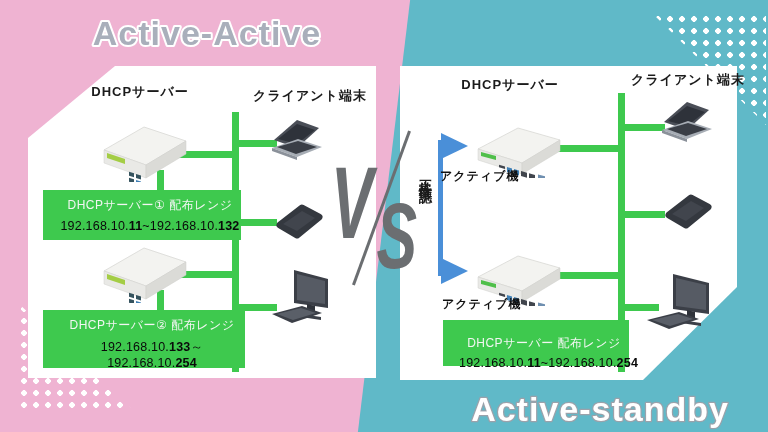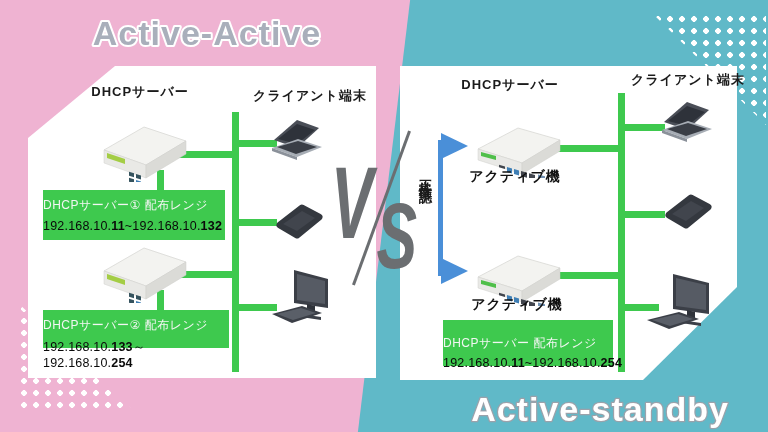--- a/index.html
+++ b/index.html
@@ -12,24 +12,24 @@
     background-size:12px 12px;}
   .dots-tr{left:652px;top:13px;width:114px;height:112px;clip-path:polygon(0 0,100% 0,100% 100%);}
   .dots-bl{left:18px;top:303px;width:116px;height:108px;clip-path:polygon(0 0,100% 100%,0 100%);}
   .panel{position:absolute;background:#fff;z-index:2;}
   .panel-left{left:28px;top:66px;width:348px;height:312px;
     clip-path:polygon(87px 0,348px 0,348px 312px,0 312px,0 72px);}
   .panel-right{left:400px;top:66px;width:337px;height:314px;
     clip-path:polygon(0 0,337px 0,337px 221px,243px 314px,0 314px);}
   .hdr{position:absolute;z-index:3;font-weight:bold;font-size:13px;color:#1b1b1b;
     width:150px;text-align:center;letter-spacing:1px;}
-  .devlabel{position:absolute;z-index:4;font-weight:bold;font-size:14px;color:#111;
-    width:150px;text-align:center;letter-spacing:1px;}
+  .devlabel{position:absolute;z-index:4;font-weight:bold;font-size:12px;color:#111;
+    width:150px;text-align:left;letter-spacing:1px;}
   .gline{position:absolute;z-index:3;background:var(--green,#3ec94e);}
-  .gbox{position:absolute;z-index:4;background:var(--green,#3ec94e);text-align:left;}
+  .gbox{position:absolute;z-index:4;background:var(--green,#3ec94e);text-align:center;padding-left:16px;}
   .gbox .t1{font-size:12px;color:#f2f6f2;margin-top:7px;letter-spacing:0.5px;}
   .gbox .t2{font-size:12.5px;color:#0a0a0a;margin-top:5px;letter-spacing:0.2px;}
   .gbox .t2 b{font-weight:bold;}
   .vs-letter{position:absolute;z-index:6;color:var(--vs_gray,#6b6e71);
     font-weight:bold;font-style:italic;line-height:1;}
   .vs-v{left:318px;top:152px;font-size:102px;transform:scaleX(0.62);}
   .vs-s{left:366px;top:190px;font-size:92px;transform:scaleX(0.66);}
   .vs-slash{position:absolute;z-index:6;left:380px;top:126px;width:3px;height:164px;
     background:var(--vs_gray,#6b6e71);transform:rotate(20deg);}
   .health{position:absolute;z-index:4;left:416px;top:169px;
@@ -119,21 +119,21 @@
     <polygon points="37,36 45,38 45,46 37,44" fill="#2f333a"></polygon>
     <polygon points="31,46 51,49 51,52 31,49" fill="#3b3f47"></polygon>
     <polygon points="2,46 32,38 52,45 22,55" fill="#3b3f47"></polygon>
     <polygon points="7,46 31,40 46,45 23,52" fill="#5a5f68"></polygon>
   </svg>
 
   <div class="gbox" style="left:43px;top:190px;width:182px;height:50px;">
     <div class="t1">DHCPサーバー① 配布レンジ</div>
     <div class="t2"><span>192.168.10.</span><b>11</b><span>~192.168.10.</span><b>132</b></div>
   </div>
-  <div class="gbox" style="left:43px;top:310px;width:186px;height:38px;">
+  <div class="gbox" style="left:43px;top:310px;width:186px;height:58px;">
     <div class="t1">DHCPサーバー② 配布レンジ</div>
     <div class="t2"><span>192.168.10.</span><b>133</b><span>～192.168.10.</span><b>254</b></div>
   </div>
 
   <div class="hdr" style="left:435px;top:76px;">DHCPサーバー</div>
   <div class="hdr" style="left:613px;top:71px;">クライアント端末</div>
 
   <div class="gline" style="left:618px;top:93px;width:7px;height:279px;"></div>
   <div class="gline" style="left:558px;top:145px;width:60px;height:7px;"></div>
   <div class="gline" style="left:625px;top:124px;width:40px;height:7px;"></div>

